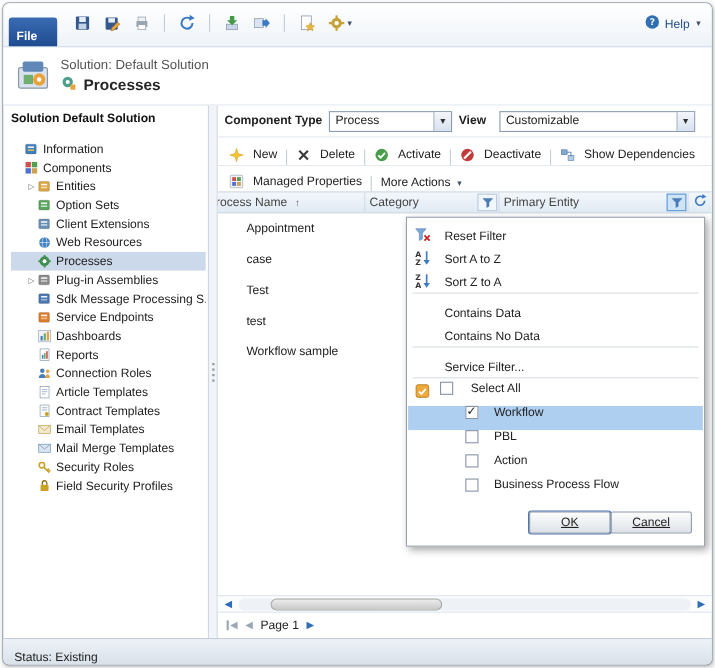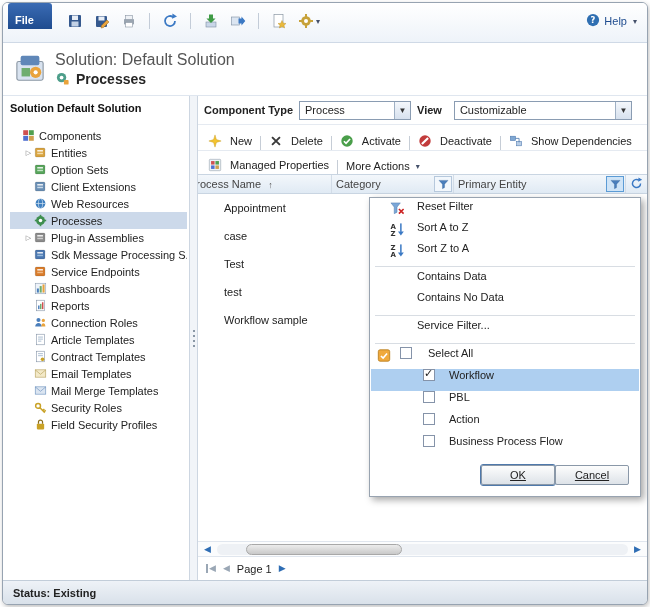--- a/index.html
+++ b/index.html
@@ -4,36 +4,36 @@
 <style>
 *{box-sizing:border-box;margin:0;padding:0}
 html,body{width:650px;height:607px;overflow:hidden;background:#fff;
 font-family:"Liberation Sans","DejaVu Sans",sans-serif;font-size:11px;color:#222}
 .window{position:relative;width:646px;height:603px;margin:2px;border:1px solid #97a3b1;
 border-radius:6px;overflow:hidden;background:#fff;box-shadow:1px 2px 5px rgba(0,0,0,.25);
 display:flex;flex-direction:column}
 
 .top-toolbar{position:relative;height:40px;flex:none;background:linear-gradient(#ffffff,#eef3f9);
 border-bottom:1px solid #cfd9e6}
-.file-tab{position:absolute;left:5px;bottom:13px;width:44px;height:26px;
+.file-tab{position:absolute;left:5px;bottom:0;width:44px;height:26px;
 background:linear-gradient(#3a6bb4,#1f4c8f);color:#fff;font-weight:bold;
 display:flex;align-items:flex-end;padding:3px 7px;border-radius:3px 3px 0 0;cursor:pointer}
 .qat-icons{position:absolute;left:62px;top:8px;display:flex;align-items:center;gap:7px}
 .qbtn{display:inline-flex;align-items:center;cursor:pointer;padding:2px}
 .qbtn svg{width:16px;height:16px}
 .vsep{width:1px;height:16px;background:#c3ccd8;margin:0 3px}
 .caret{font-size:8px;color:#44506a;margin-left:2px}
 .help-menu{position:absolute;right:10px;top:10px;display:flex;align-items:center;gap:4px;
 color:#1f4c8f;cursor:pointer}
 .help-menu svg{width:14px;height:14px}
 
 .header{height:52px;flex:none;display:flex;align-items:center;gap:10px;padding:2px 12px;background:#fff}
 .solution-icon svg{width:30px;height:30px}
 .hdr-text{display:flex;flex-direction:column}
-.solution-label{color:#555;font-size:16px}
+.solution-label{color:#555;font-size:12px}
 .title-row{display:flex;align-items:center;gap:6px;margin-top:2px}
 .title-row svg{width:15px;height:15px}
 .page-title{font-size:14px;font-weight:bold;color:#262626}
 
 .body{flex:1;display:flex;border-top:1px solid #dfe6ef;min-height:0}
 .sidebar{width:186px;flex:none;padding:6px 2px 0 7px;overflow:hidden}
 .sidebar-title{font-weight:bold;margin-bottom:13px;color:#111}
 .titem{display:flex;align-items:center;height:17px;white-space:nowrap;cursor:pointer}
 .titem.lvl1{padding-left:1px}
 .titem.lvl2{padding-left:13px}
@@ -88,25 +88,25 @@
 background:linear-gradient(#ececec,#c9c9c9);border:1px solid #a8a8a8;cursor:pointer}
 
 .pager{flex:none;height:24px;display:flex;align-items:center;padding:0 8px;border-top:1px solid #e0e6ee}
 .psum{flex:1}
 .pnav{display:flex;align-items:center;gap:7px}
 .pbtn{color:#2e6db4;font-size:9px;cursor:pointer;line-height:1}
 .pbtn.first{border-left:2px solid currentColor;padding-left:1px}
 .pbtn.disabled{color:#9aa7b5}
 
 .status-bar{flex:none;height:24px;background:linear-gradient(#eef2f7,#d9e1ea);
-border-top:1px solid #c2cdd9;display:flex;align-items:center;padding:0 10px;font-weight:bold}
+border-top:1px solid #c2cdd9;display:flex;align-items:flex-end;padding:0 10px;font-weight:normal}
 
 .filter-menu{position:absolute;left:366px;top:194px;width:272px;background:#fff;
 border:1px solid #98a3b0;box-shadow:3px 3px 7px rgba(0,0,0,.35);z-index:10;padding:2px 1px}
-.mitem{display:flex;align-items:flex-start;height:21px;padding:0 19px;cursor:pointer}
+.mitem{display:flex;align-items:flex-end;height:21px;padding:0 6px;cursor:pointer}
 .mic{width:20px;height:16px;margin-right:7px;display:inline-flex;align-items:center;flex:none}
 .mic svg{width:15px;height:15px}
 .msep{height:1px;background:#d8dde3;margin:3px 4px}
 .mcheck{display:flex;height:22px;cursor:pointer}
 .mcheck.selectall{padding-left:6px}
 .mcheck.selectall .cb{margin-right:16px}
 .mcheck.opt{padding-left:52px}
 .mcheck.opt .cb{margin-right:14px}
 .mcheck.opt.hl{background:#aecff0}
 .cb{width:12px;height:12px;border:1px solid #8593a9;background:#fff;position:relative;flex:none;cursor:pointer}
@@ -217,20 +217,31 @@
   </div>
 
   <div class="body">
     <div class="sidebar">
       <div class="sidebar-title">Solution Default Solution</div>
       <div id="tree">
           <div class="titem lvl1">
             <span class="tw"></span>
             <span class="ic">
               <svg viewBox="0 0 16 16">
+                <rect x="1.5" y="2.5" width="12" height="11" rx="1.5" fill="#3f7fbf" stroke="rgba(0,0,0,.3)" stroke-width=".5"></rect>
+                <rect x="4" y="5" width="7" height="1.8" fill="#fff" opacity=".9"></rect>
+                <rect x="4" y="8.3" width="7" height="1.8" fill="#f0c040" opacity=".9"></rect>
+              </svg>
+            </span>
+            <span class="tl">Information</span>
+          </div>
+          <div class="titem lvl1">
+            <span class="tw"></span>
+            <span class="ic">
+              <svg viewBox="0 0 16 16">
                 <rect x="1.5" y="1.5" width="6" height="6" fill="#d05050"></rect>
                 <rect x="8.5" y="1.5" width="6" height="6" fill="#50a050"></rect>
                 <rect x="1.5" y="8.5" width="6" height="6" fill="#5070d0"></rect>
                 <rect x="8.5" y="8.5" width="6" height="6" fill="#d0a050"></rect>
               </svg>
             </span>
             <span class="tl">Components</span>
           </div>
           <div class="titem lvl2">
             <span class="tw">▷</span>

